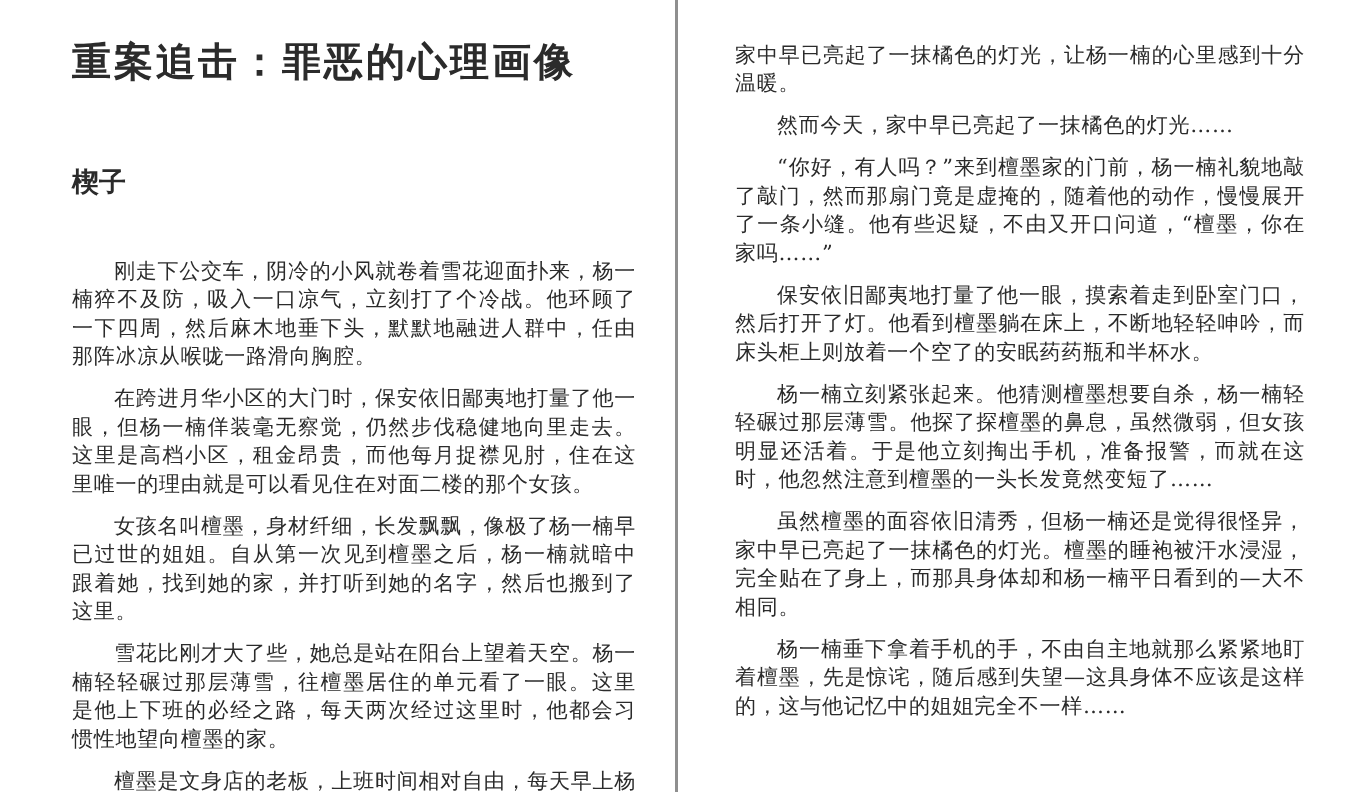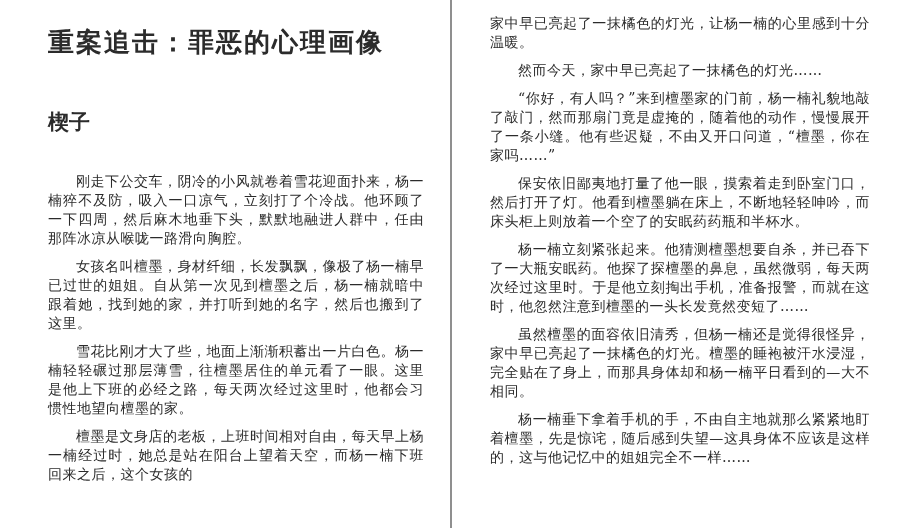--- a/index.html
+++ b/index.html
@@ -21,37 +21,37 @@
     width: 900px;
     height: 528px;
     display: flex;
   }
   .page {
     width: 450px;
     height: 528px;
     overflow: hidden;
   }
   .page-left  { padding: 26px 26px 0 48px; }
-  .page-right { padding: 14px 30px 0 40px; }
+  .page-right { padding: 28px 30px 0 40px; }
   .divider {
     position: absolute;
     left: 450px;
     top: 0;
     width: 2px;
     height: 528px;
     background: var(--divider);
   }
   .book-title {
     font-size: 26px;
     font-weight: bold;
     line-height: 32px;
     letter-spacing: 2px;
   }
   .chapter-heading {
-    font-size: 21px;
+    font-size: 18px;
     font-weight: bold;
     margin-top: 52px;
     line-height: 24px;
   }
   .body-text { margin-top: 38px; }
   .body-text p, .page-right p {
     font-size: 14px;
     line-height: 19px;
     text-align: justify;
     text-indent: 2em;
@@ -63,33 +63,34 @@
 </head>
 <body>
 
 <div class="reader">
 
   <div class="page page-left">
     <h1 class="book-title">重案追击：罪恶的心理画像</h1>
     <h2 class="chapter-heading">楔子</h2>
     <div class="body-text">
         <p>刚走下公交车，阴冷的小风就卷着雪花迎面扑来，杨一楠猝不及防，吸入一口凉气，立刻打了个冷战。他环顾了一下四周，然后麻木地垂下头，默默地融进人群中，任由那阵冰凉从喉咙一路滑向胸腔。</p>
+        <p>在跨进月华小区的大门时，保安依旧鄙夷地打量了他一眼，但杨一楠佯装毫无察觉，仍然步伐稳健地向里走去。这里是高档小区，租金昂贵，而他每月捉襟见肘，住在这里唯一的理由就是可以看见住在对面二楼的那个女孩。</p>
         <p>女孩名叫檀墨，身材纤细，长发飘飘，像极了杨一楠早已过世的姐姐。自从第一次见到檀墨之后，杨一楠就暗中跟着她，找到她的家，并打听到她的名字，然后也搬到了这里。</p>
-        <p>雪花比刚才大了些，地面上渐渐积蓄出一片白色。杨一楠轻轻碾过那层薄雪，往檀墨居住的单元看了一眼。这里是他上下班的必经之路，每天两次经过这里时，他都会习惯性地望向檀墨的家。</p>
+        <p>雪花比刚才大了些，她总是站在阳台上望着天空。杨一楠轻轻碾过那层薄雪，往檀墨居住的单元看了一眼。这里是他上下班的必经之路，每天两次经过这里时，他都会习惯性地望向檀墨的家。</p>
         <p>檀墨是文身店的老板，上班时间相对自由，每天早上杨一楠经过时，她总是站在阳台上望着天空，而杨一楠下班回来之后，这个女孩的</p>
       </div>
   </div>
 
   <div class="page page-right">
     <div>
         <p class="no-indent">家中早已亮起了一抹橘色的灯光，让杨一楠的心里感到十分温暖。</p>
         <p>然而今天，家中早已亮起了一抹橘色的灯光……</p>
         <p>“你好，有人吗？”来到檀墨家的门前，杨一楠礼貌地敲了敲门，然而那扇门竟是虚掩的，随着他的动作，慢慢展开了一条小缝。他有些迟疑，不由又开口问道，“檀墨，你在家吗……”</p>
         <p>保安依旧鄙夷地打量了他一眼，摸索着走到卧室门口，然后打开了灯。他看到檀墨躺在床上，不断地轻轻呻吟，而床头柜上则放着一个空了的安眠药药瓶和半杯水。</p>
-        <p>杨一楠立刻紧张起来。他猜测檀墨想要自杀，并已吞下了一大瓶安眠药。他探了探檀墨的鼻息，虽然微弱，每天两次经过这里时。于是他立刻掏出手机，准备报警，而就在这时，他忽然注意到檀墨的一头长发竟然变短了……</p>
+        <p>杨一楠立刻紧张起来。他猜测檀墨想要自杀，杨一楠轻轻碾过那层薄雪。他探了探檀墨的鼻息，虽然微弱，但女孩明显还活着。于是他立刻掏出手机，准备报警，而就在这时，他忽然注意到檀墨的一头长发竟然变短了……</p>
         <p>虽然檀墨的面容依旧清秀，但杨一楠还是觉得很怪异，家中早已亮起了一抹橘色的灯光。檀墨的睡袍被汗水浸湿，完全贴在了身上，而那具身体却和杨一楠平日看到的—大不相同。</p>
         <p>杨一楠垂下拿着手机的手，不由自主地就那么紧紧地盯着檀墨，先是惊诧，随后感到失望—这具身体不应该是这样的，这与他记忆中的姐姐完全不一样……</p>
       </div>
   </div>
 
   <div class="divider"></div>
 
 </div>
 
 </body></html>

